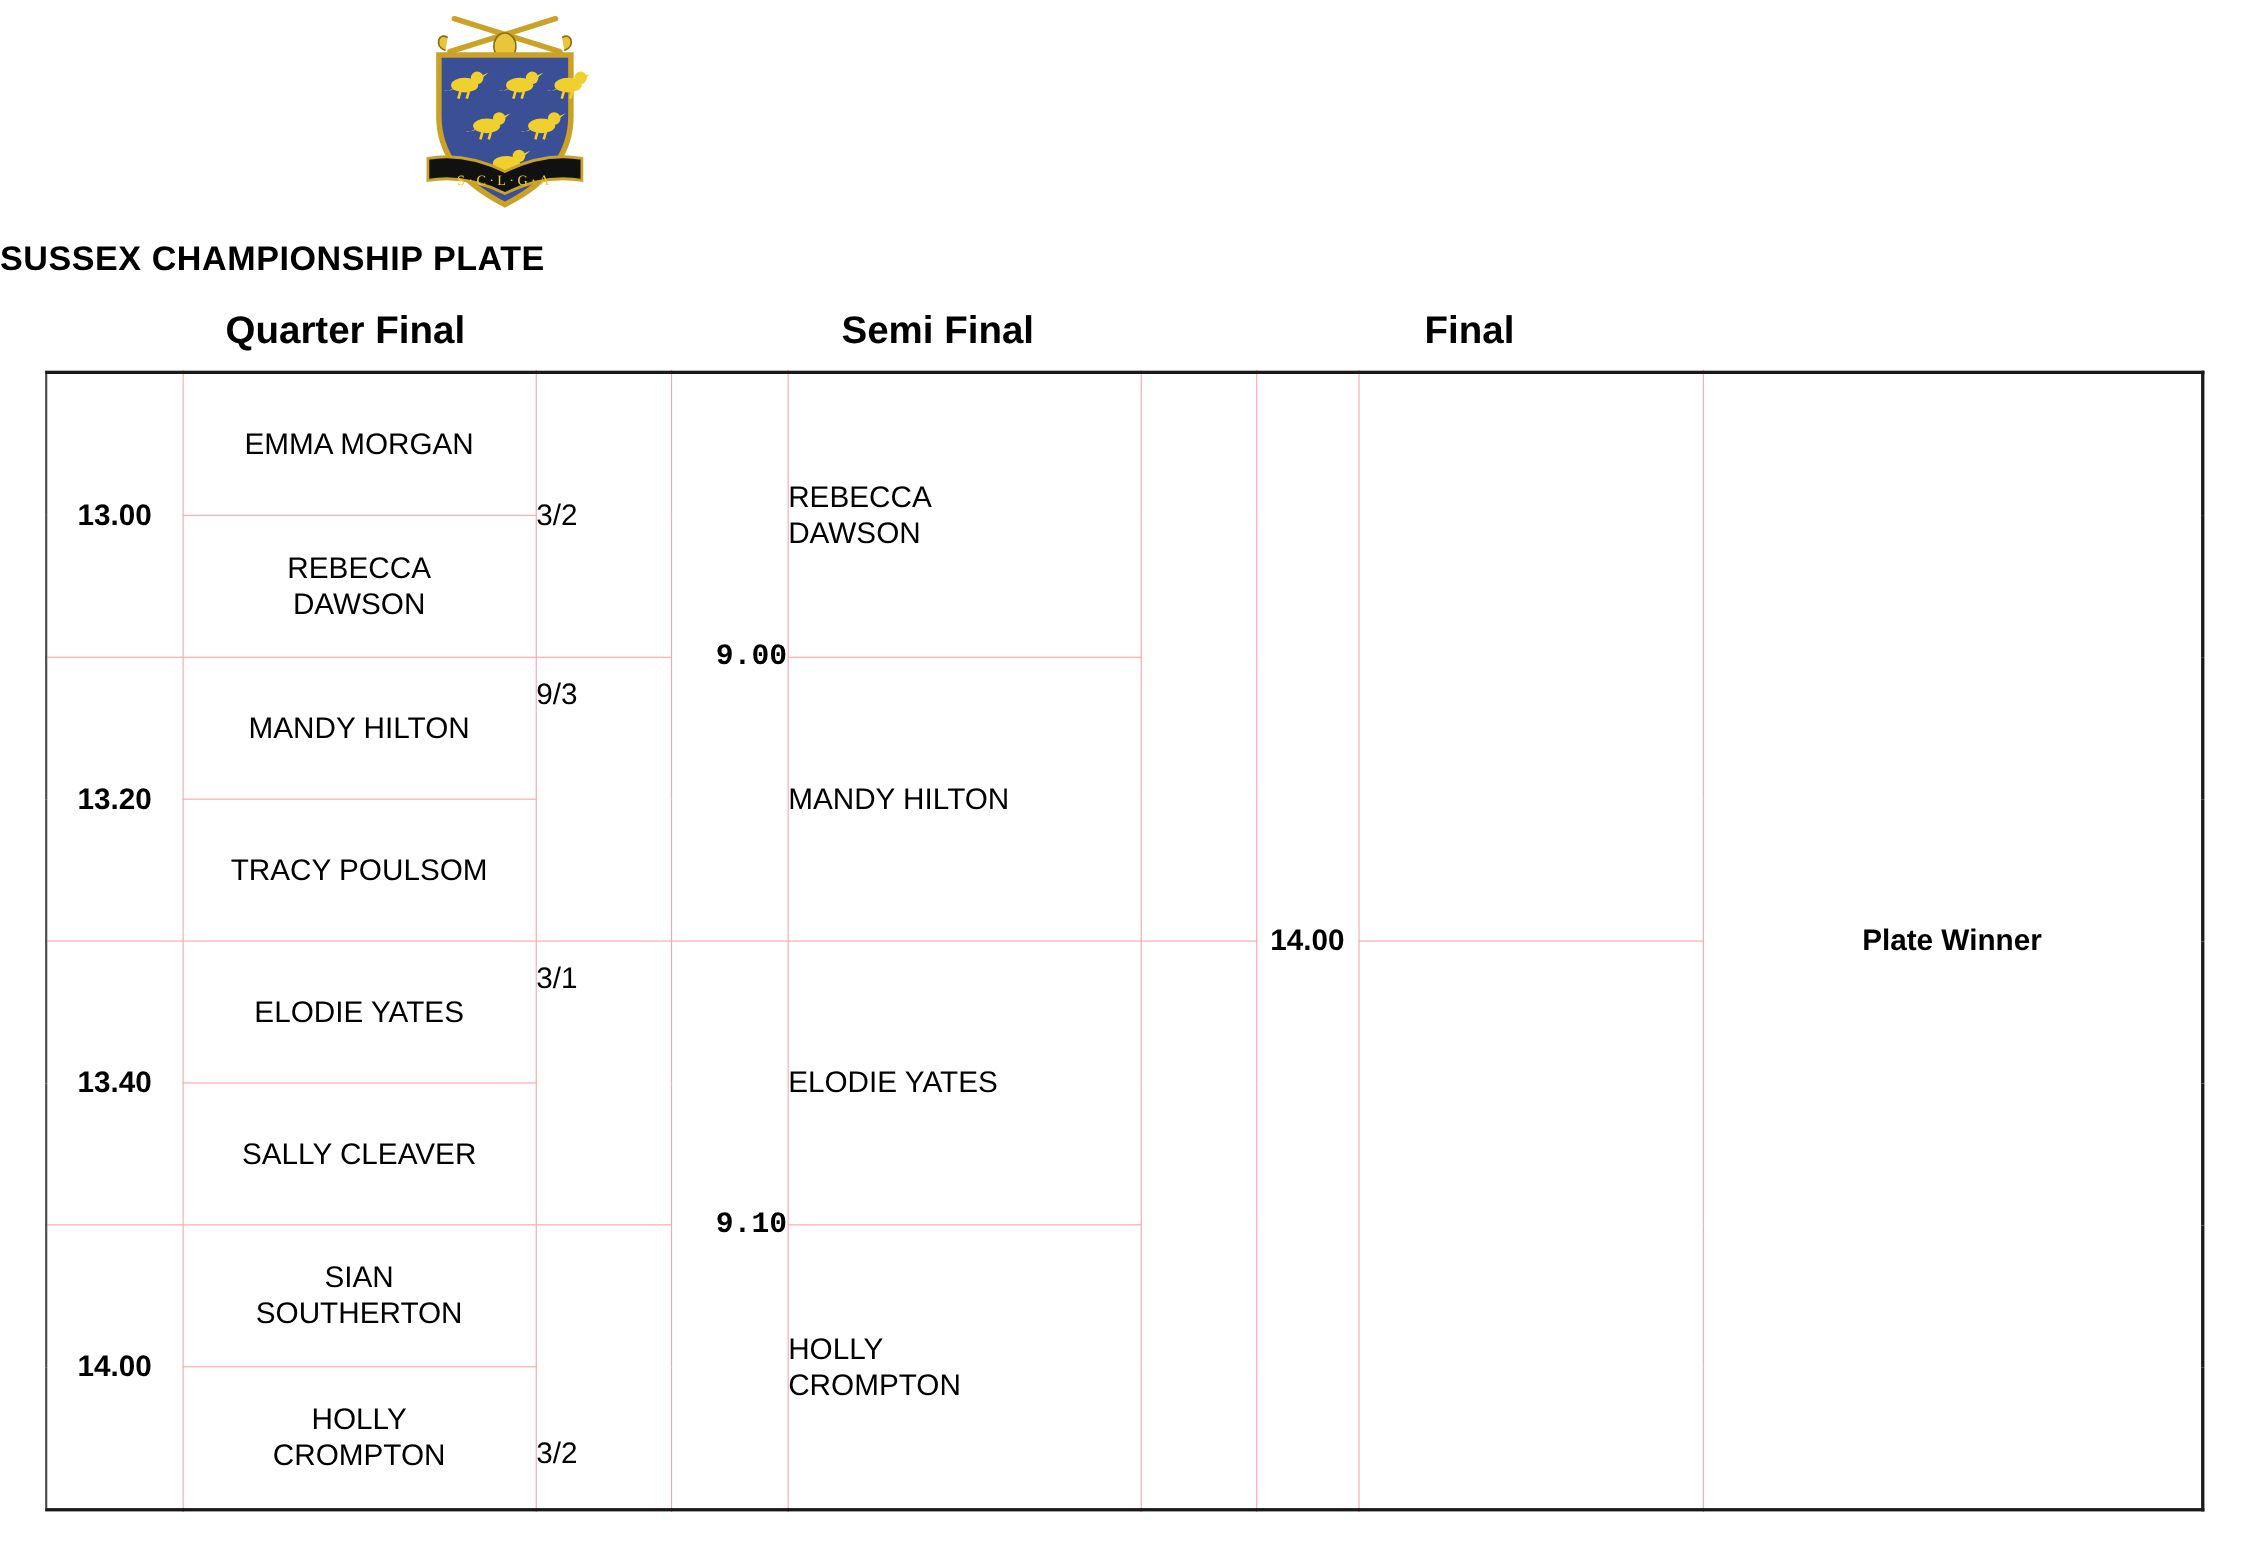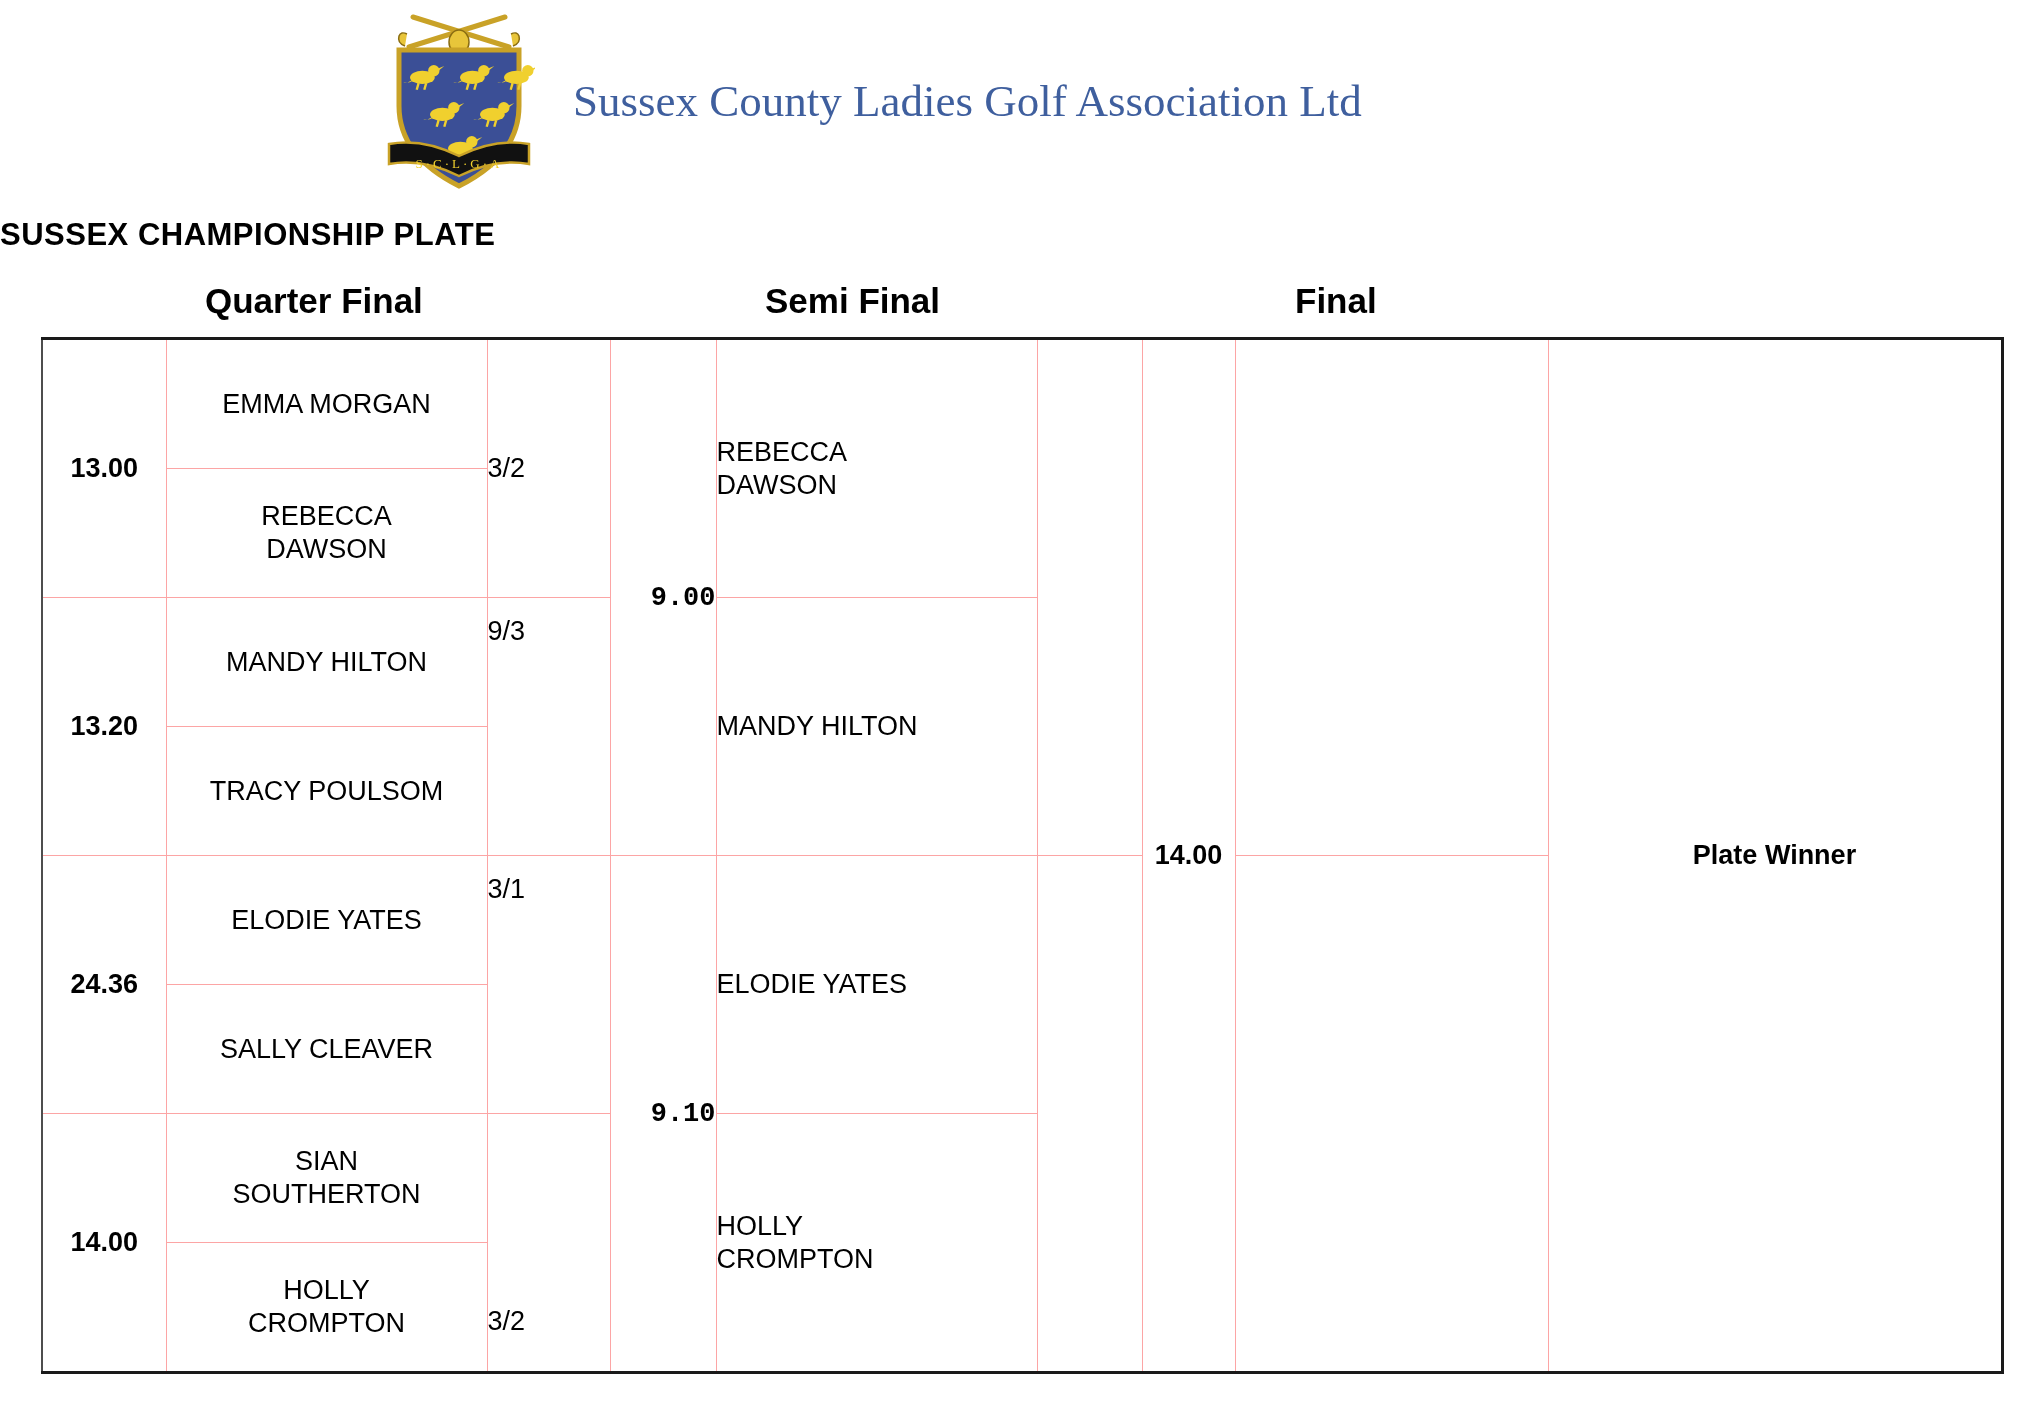--- a/index.html
+++ b/index.html
@@ -188,21 +188,20 @@
         <path d="M28 3 l7 -3 l-6 5 z"></path>
         <path d="M2 14 q-6 5 -10 3 q6 1 9 -1 z"></path>
         <path d="M8 18 l-2 7 M16 18 l-2 7" stroke="#f0d02e" stroke-width="2.5"></path>
       </g>
     </g>
 
     <path d="M6 138 Q40 132 76 150 Q112 132 146 138 L146 158 Q112 152 76 170 Q40 152 6 158 Z" fill="#111111" stroke="#c9a227" stroke-width="2.5"></path>
     <text x="76" y="162" text-anchor="middle" font-size="13" font-family="Liberation Serif, serif" fill="#f0d02e" letter-spacing="3">S·C·L·G·A</text>
   </svg>
 
-  <div class="org-title">Sussex County Ladies Golf Association Ltd</div>
 </div>
 
 <div class="doc-title">SUSSEX CHAMPIONSHIP PLATE</div>
 
 <div class="round-row">
   <div class="round-label rl-qf">Quarter Final</div>
   <div class="round-label rl-sf">Semi Final</div>
   <div class="round-label rl-f">Final</div>
 </div>
 
@@ -245,21 +244,21 @@
     <td class="cell-player-qf">MANDY HILTON</td>
     <td rowspan="2" class="cell-score" style="vertical-align:top; padding-top:18px;">9/3</td>
     <td rowspan="2" class="cell-player-sf">MANDY HILTON</td>
   </tr>
 
   <tr>
     <td class="cell-player-qf">TRACY POULSOM</td>
   </tr>
 
   <tr>
-    <td rowspan="2" class="cell-time">24.36</td>
+    <td rowspan="2" class="cell-time">13.40</td>
     <td class="cell-player-qf">ELODIE YATES</td>
     <td rowspan="2" class="cell-score" style="vertical-align:top; padding-top:18px;">3/1</td>
     <td rowspan="4" class="cell-time-sf">9.10</td>
     <td rowspan="2" class="cell-player-sf">ELODIE YATES</td>
     <td rowspan="4"></td>
     <td rowspan="4"></td>
   </tr>
 
   <tr>
     <td class="cell-player-qf">SALLY CLEAVER</td>

